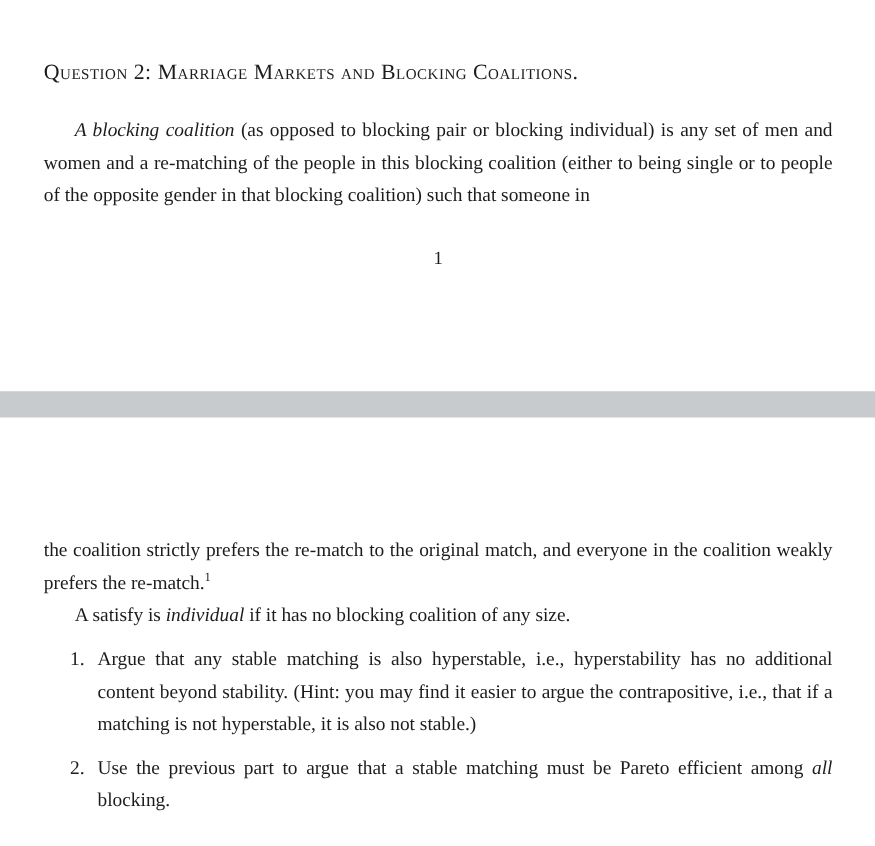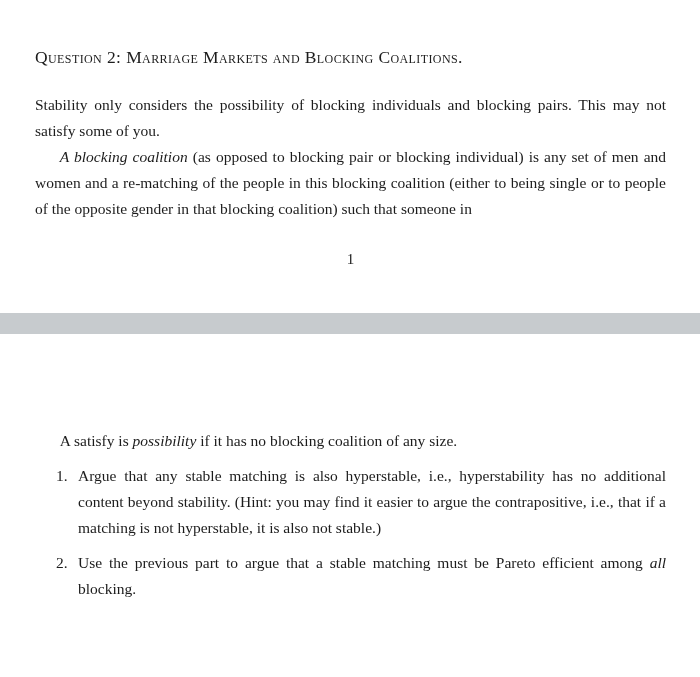--- a/index.html
+++ b/index.html
@@ -83,29 +83,29 @@
     margin-top: 9px;
   }
 </style>
 </head>
 <body>
 
 <div class="doc">
 
   <div class="page-content page1-content">
     <h1 class="doc-title">Question 2: Marriage Markets and Blocking Coalitions.</h1>
-    <p class="para">Stability only considers the possibility of blocking individuals and blocking pairs. This may not satisfy some of you.</p>
     <p class="para indent"><span class="em">A blocking coalition</span><span> (as opposed to blocking pair or blocking individual) is any set of men and women and a re-matching of the people in this blocking coalition (either to being single or to people of the opposite gender in that blocking coalition) such that someone in</span></p>
     <div class="page-number">1</div>
   </div>
 
   <div class="page-separator"></div>
 
   <div class="page-content page2-content">
-    <p class="para indent"><span>A satisfy is </span><span class="em">possibility</span><span> if it has no blocking coalition of any size.</span></p>
+    <p class="para"><span>the coalition strictly prefers the re-match to the original match, and everyone in the coalition weakly prefers the re-match.</span><sup class="fnmark">1</sup></p>
+    <p class="para indent"><span>A satisfy is </span><span class="em">individual</span><span> if it has no blocking coalition of any size.</span></p>
 
     <div class="list">
 
       <div class="list-item">
         <span class="list-number">1.</span>
         <div class="list-body">
           <p class="para">Argue that any stable matching is also hyperstable, i.e., hyperstability has no additional content beyond stability. (Hint: you may find it easier to argue the contrapositive, i.e., that if a matching is not hyperstable, it is also not stable.)</p>
         </div>
       </div>
 

